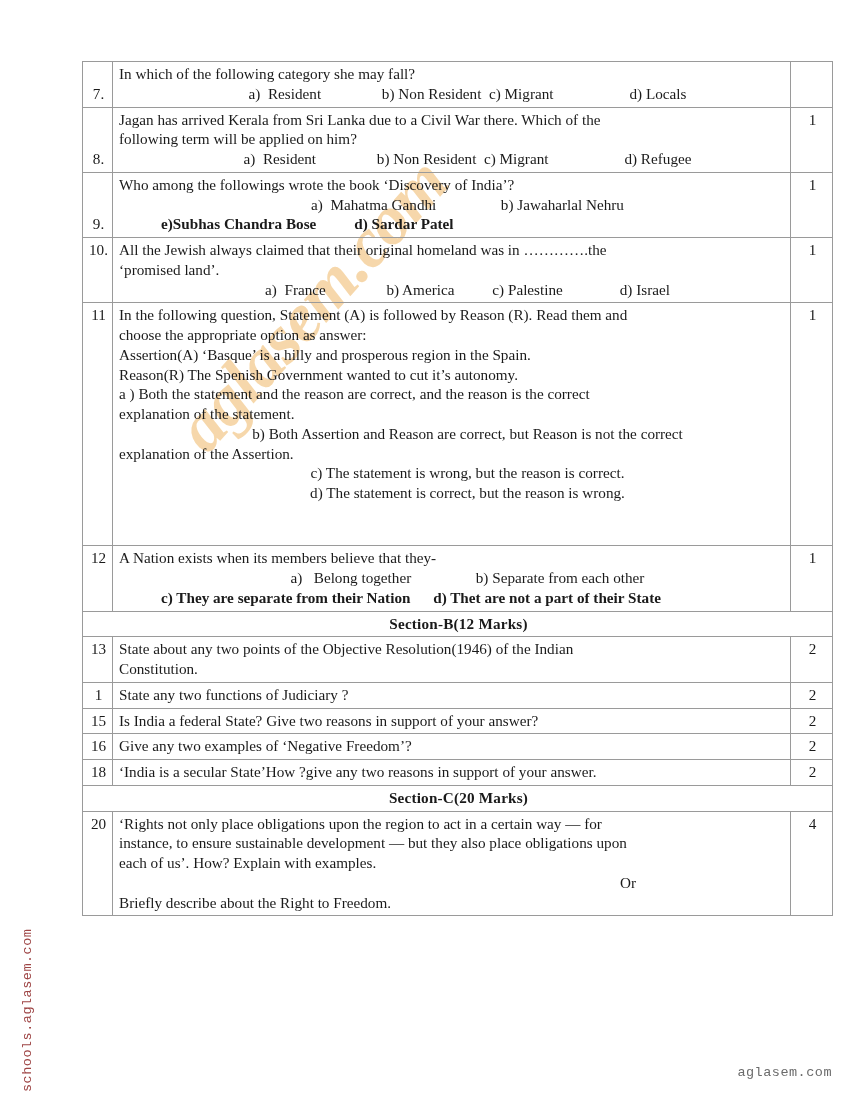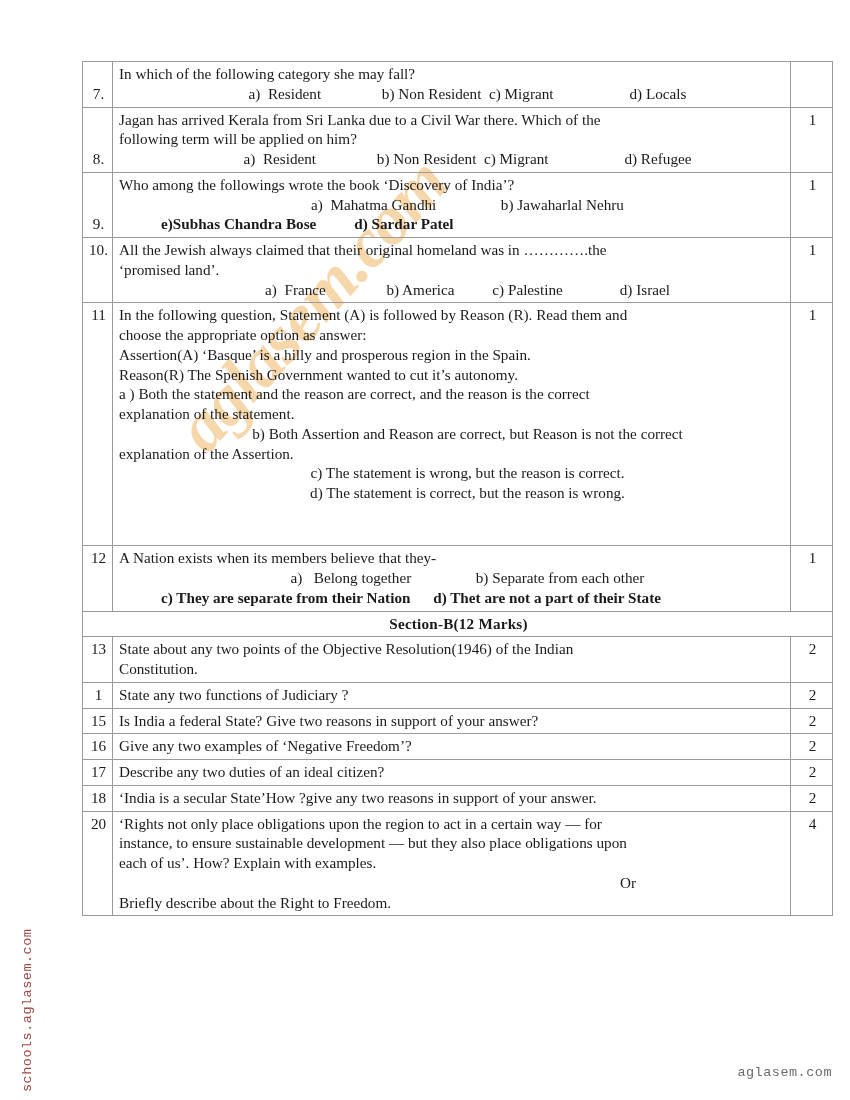--- a/index.html
+++ b/index.html
@@ -266,32 +266,28 @@
             <td class="mark">2</td>
           </tr>
           <tr>
             <td class="num v-top">16</td>
             <td class="body tight">
               <span class="line">Give any two examples of ‘Negative Freedom’?</span>
             </td>
             <td class="mark">2</td>
           </tr>
           <tr>
-            <td class="num v-top">17</td>
-            <td class="body tight">
-              <span class="line">Describe any two duties of an ideal citizen?</span>
-            </td>
-            <td class="mark">2</td>
-          </tr>
-          <tr>
             <td class="num v-top">18</td>
             <td class="body tight">
               <span class="line">‘India is a secular State’How ?give any two reasons in support of your answer.</span>
             </td>
             <td class="mark">2</td>
+          </tr>
+          <tr>
+            <td class="section-banner" colspan="3">Section-C(20 Marks)</td>
           </tr>
           <tr>
             <td class="num v-top">20</td>
             <td class="body tight">
               <span class="line">‘Rights not only place obligations upon the region to act in a certain way — for</span>
               <span class="line">instance, to ensure sustainable development — but they also place obligations upon</span>
               <span class="line">each of us’. How? Explain with examples.</span>
               <span class="center-or">Or</span>
               <span class="line">Briefly describe about the Right to Freedom.</span>
             </td>

